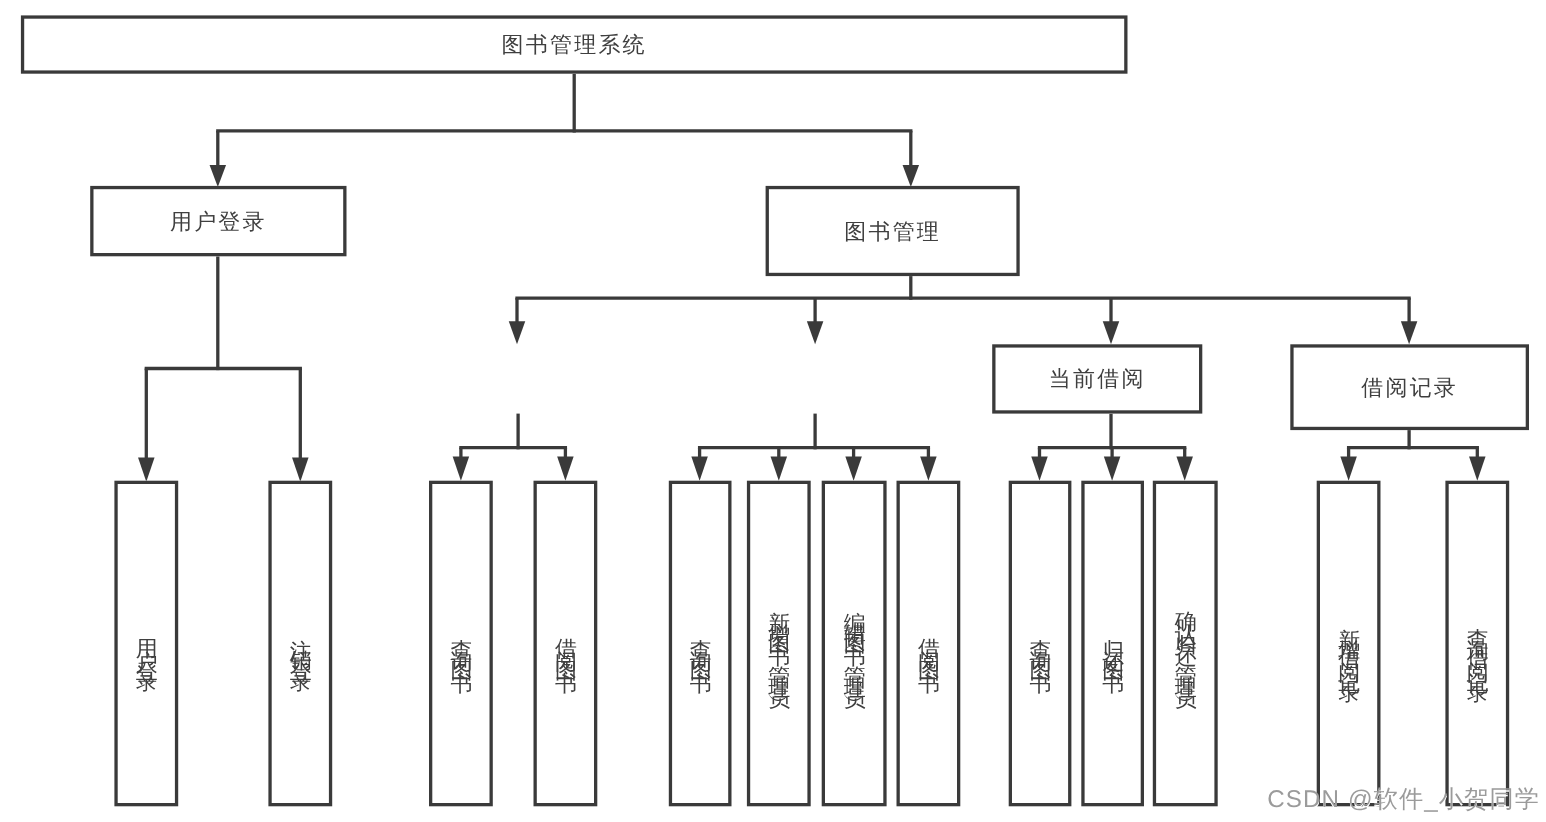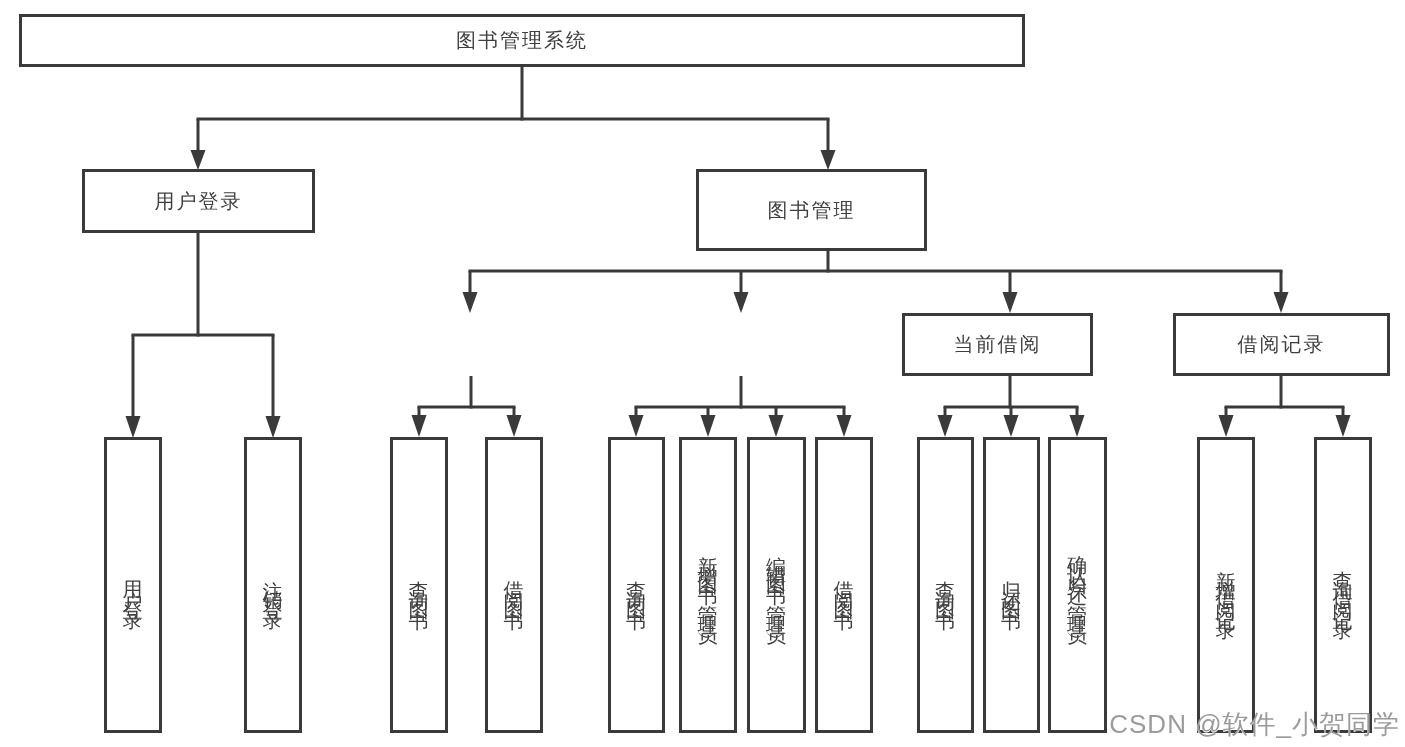--- a/index.html
+++ b/index.html
@@ -36,21 +36,21 @@
     border:3px solid var(--line);
     top:437px;height:296px;
     display:flex;align-items:center;justify-content:center;
     writing-mode:vertical-rl;
     font-size:20px;letter-spacing:10px;color:var(--text);
     line-height:1;
   }
   .watermark{
     position:absolute;z-index:3;
     right:5px;bottom:5px;
-    font-size:26px;color:var(--wm);
+    font-size:22px;color:var(--wm);
     letter-spacing:1px;
     text-shadow:0 1px 0 #ffffff;
     white-space:nowrap;
   }
 </style>
 </head>
 <body>
 
 <div class="canvas">
 
@@ -129,21 +129,21 @@
       <polygon points="1335.5,415 1350.5,415 1343,437"></polygon>
     </g>
   </svg>
 
   <div class="node" style="left:19px;top:14px;width:1006px;height:53px">图书管理系统</div>
 
   <div class="node" style="left:82px;top:169px;width:233px;height:64px">用户登录</div>
   <div class="node" style="left:696px;top:169px;width:231px;height:82px">图书管理</div>
 
   <div class="node" style="left:902px;top:313px;width:191px;height:63px">当前借阅</div>
-  <div class="node" style="left:1173px;top:313px;width:217px;height:63px">借阅记录</div>
+  <div class="node" style="left:1173px;top:313px;width:217px;height:78px">借阅记录</div>
 
   <div class="leaf" style="left:104px;width:58px">用户登录</div>
   <div class="leaf" style="left:244px;width:58px">注销登录</div>
 
   <div class="leaf" style="left:390px;width:58px">查询图书</div>
   <div class="leaf" style="left:485px;width:58px">借阅图书</div>
 
   <div class="leaf" style="left:608px;width:57px">查询图书</div>
   <div class="leaf" style="left:679px;width:58px">新增图书（管理员）</div>
   <div class="leaf" style="left:747px;width:59px">编辑图书（管理员）</div>

